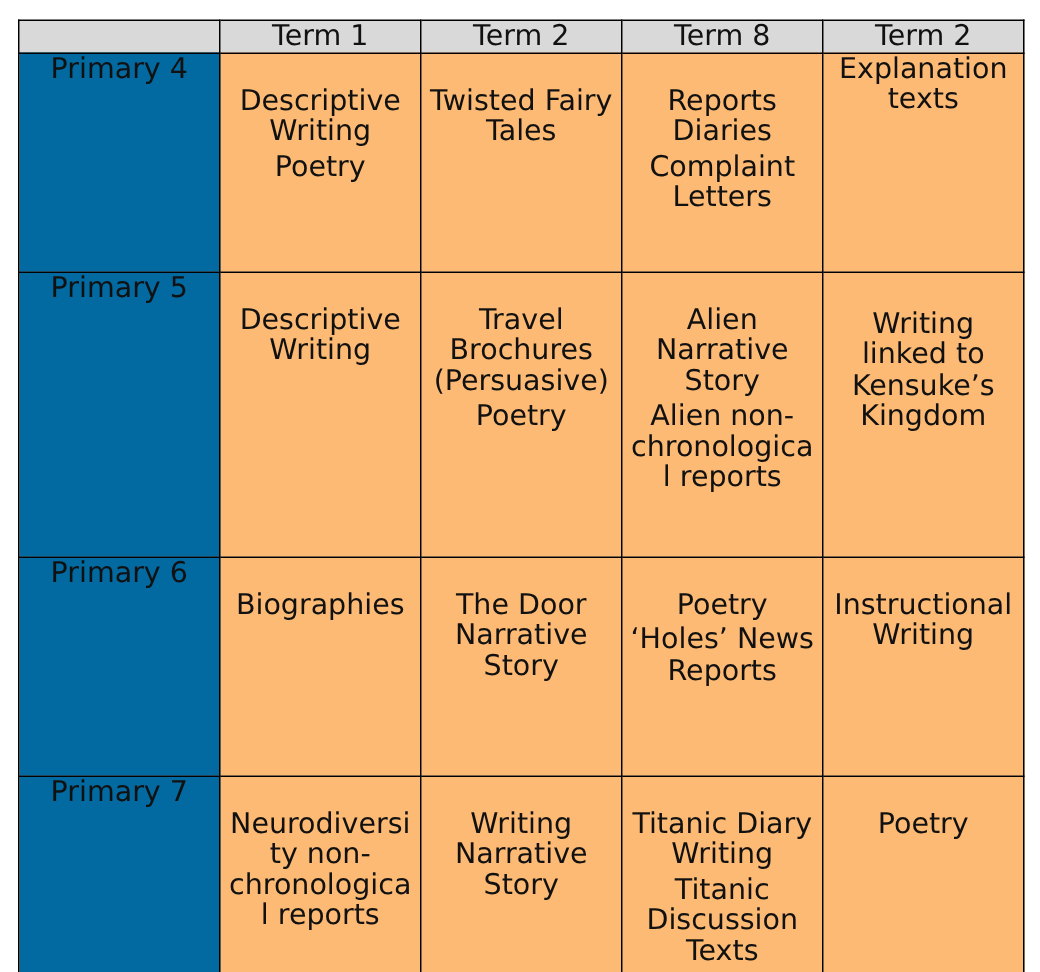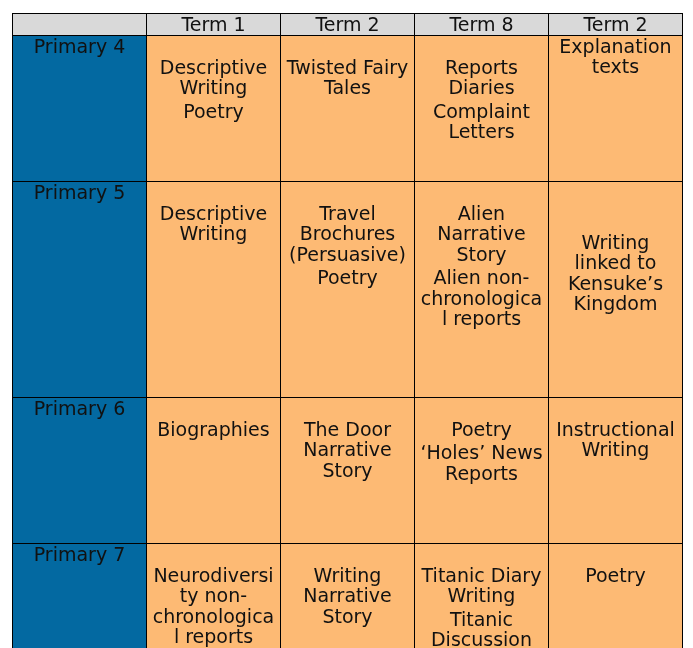--- a/index.html
+++ b/index.html
@@ -91,21 +91,21 @@
             <span class="entry">Travel Brochures (Persuasive)</span>
             <span class="entry">Poetry</span>
           </span>
         </td>
         <td class="cell" style="padding-top: 21px;">
           <span class="cell-inner">
             <span class="entry">Alien Narrative Story</span>
             <span class="entry">Alien non-chronological reports</span>
           </span>
         </td>
-        <td class="cell" style="padding-top: 50px;">
+        <td class="cell" style="padding-top: 24px;">
           <span class="cell-inner">
             <span class="entry">Writing linked to Kensuke’s Kingdom</span>
           </span>
         </td>
       </tr>
       <tr class="r6">
         <td class="row-label">Primary 6</td>
         <td class="cell" style="padding-top: 21px;">
           <span class="cell-inner">
             <span class="entry">Biographies</span>

